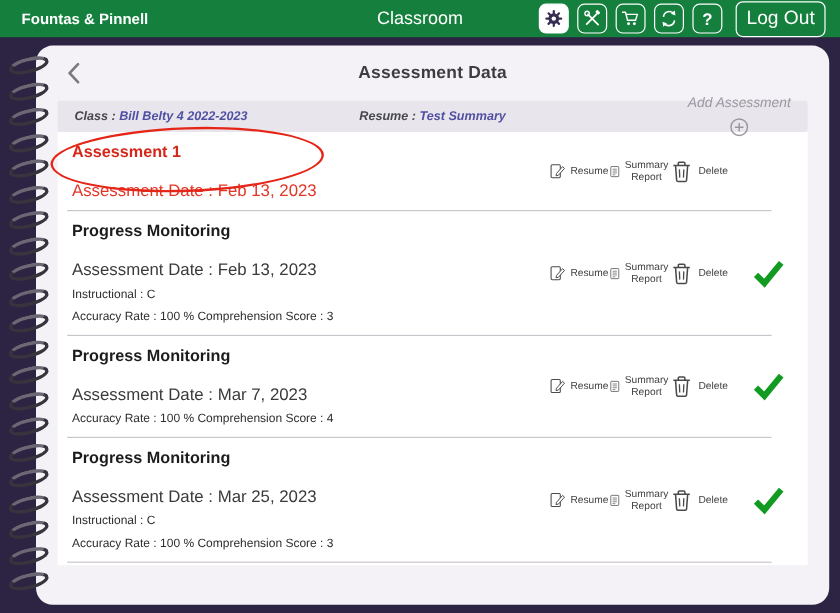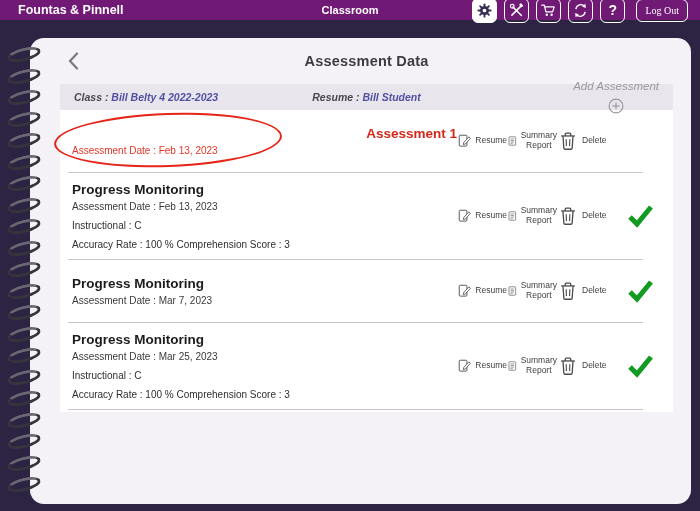--- a/index.html
+++ b/index.html
@@ -1,34 +1,34 @@
 <!DOCTYPE html>
 <html><head>
 <meta charset="utf-8">
 <style>
   * { margin:0; padding:0; box-sizing:border-box; }
   body { font-family:"Liberation Sans", sans-serif; }
   .screen { position:relative; width:700px; height:511px; overflow:hidden; background:#2d2444; }
 
   
-  .top-bar { position:absolute; top:0; left:0; right:0; height:20px; background:#701a75;
+  .top-bar { position:absolute; top:0; left:0; right:0; height:31px; background:#15803d;
              display:flex; align-items:center; padding:0 12px; }
   .brand { color:#fff; font-weight:bold; font-size:12.5px; margin-left:6px; }
-  .app-title { position:absolute; left:50%; transform:translateX(-50%); color:#fff; font-weight:bold; font-size:11px; }
+  .app-title { position:absolute; left:50%; transform:translateX(-50%); color:#fff; font-weight:normal; font-size:15px; }
   .top-actions { margin-left:auto; display:flex; align-items:center; gap:7px; }
   .tile { width:25px; height:25px; border:1.5px solid #fff; border-radius:6px;
           display:flex; align-items:center; justify-content:center; background:transparent; cursor:pointer; }
   .tile.filled { background:#fff; }
   .q { color:#fff; font-weight:bold; font-size:14px; }
   .logout { margin-left:4px; border:1.5px solid #fff; border-radius:6px; background:transparent;
-            color:#fff; font-size:10px; padding:5px 8px; font-family:Liberation Serif, serif; cursor:pointer; }
+            color:#fff; font-size:16px; padding:5px 8px; font-family:Liberation Sans, sans-serif; cursor:pointer; }
 
   
   .page { position:absolute; left:30px; top:38px; right:9px; bottom:7px;
-          background:#f4f2f6; border-radius:14px;padding-left:12px; }
+          background:#f4f2f6; border-radius:14px; }
   .spiral { position:absolute; left:7px; top:48px; width:40px; z-index:5; }
   .ring { width:34px; height:13px; margin-bottom:8.5px; border:3px solid #37343d; border-top-color:#6b6873;
           border-radius:50%; transform:rotate(-14deg); }
 
   .page-header { position:relative; height:46px; display:flex; align-items:center; justify-content:center; }
   .back { position:absolute; left:26px; top:14px; cursor:pointer; }
   .page-title { font-size:14.5px; font-weight:bold; color:#3e3c42; letter-spacing:.2px; }
 
   .info-bar { margin:0 18px; background:#e8e6ec; height:26px; display:flex; align-items:center;
               padding:0 14px; font-size:10.5px; border-radius:2px;font-style:italic; }
@@ -36,23 +36,23 @@
   .info-mid { text-align:center; }
   .info-right { text-align:right; }
   .lbl { color:#49474f; font-weight:bold; }
   .val { color:#504fa2; font-weight:bold; }
   .add-btn { display:inline-flex; align-items:center; gap:6px; color:#9b97a0; font-size:11.5px; cursor:pointer;flex-direction:column; }
 
   .card { margin:0 18px; background:#fff; padding-bottom:2px; }
   .row { display:flex; align-items:center; padding:9px 0 9px 12px; min-height:62px; }
   .row-text { flex:1; position:relative; }
   .row-title { font-size:13.5px; font-weight:bold; color:#1c1c1e; }
-  .row-date { font-size:10px; color:#3a3a3c; margin-top:4px; }
+  .row-date { font-size:14px; color:#3a3a3c; margin-top:16px; }
   .sub { font-size:10px; color:#2e2e30; margin-top:8px; }
-  .highlight .row-title { color:#d5281a;text-align:right; }
+  .highlight .row-title { color:#d5281a; }
   .highlight .row-date { color:#e23627; }
   .ellipse { display:none; position:absolute; left:-18px; top:-13px; width:228px; height:54px;
              border:2.5px solid #e52517; border-radius:50%; transform:rotate(-2deg); pointer-events:none; }
   .highlight .ellipse { display:block; }
 
   .row-actions { display:flex; align-items:flex-start; }
   .action { width:50px; display:flex; flex-direction:row; align-items:center; gap:3px; cursor:pointer; }
   .action-label { font-size:8.5px; color:#3e3e40; text-align:center; line-height:1.15; }
   .check-col { width:66px; display:flex; justify-content:center; }
   .divider { height:1px; background:#c9c6cd; margin:0 30px 0 8px; }
@@ -145,21 +145,21 @@
       <div class="page-title">Assessment Data</div>
     </div>
 
     <div class="info-bar">
       <div class="info-left">
         <span class="lbl">Class :</span>
         <span class="val">Bill Belty 4 2022-2023</span>
       </div>
       <div class="info-mid">
         <span class="lbl">Resume :</span>
-        <span class="val">Bill Student</span>
+        <span class="val">Test Summary</span>
       </div>
       <div class="info-right">
         <span class="add-btn">
           <span>Add Assessment</span>
           <svg width="16" height="16" viewBox="0 0 20 20">
             <circle cx="10" cy="10" r="8.6" fill="none" stroke="#9b97a0" stroke-width="1.5"></circle>
             <line x1="10" y1="5.5" x2="10" y2="14.5" stroke="#9b97a0" stroke-width="1.5"></line>
             <line x1="5.5" y1="10" x2="14.5" y2="10" stroke="#9b97a0" stroke-width="1.5"></line>
           </svg>
         </span>
@@ -255,20 +255,21 @@
           </svg>
         </div>
       </div>
       <div class="divider"></div>
 
       <div class="row">
         <div class="row-text">
 
           <div class="row-title">Progress Monitoring</div>
           <div class="row-date">Assessment Date : Mar 7, 2023</div>
+          <div class="sub">Accuracy Rate : 100 %  Comprehension Score : 4</div>
         </div>
         <div class="row-actions">
           <div class="action">
             <svg width="22" height="22" viewBox="0 0 24 24">
               <rect x="3.5" y="3" width="12" height="17" rx="1.5" fill="none" stroke="#4a4a4c" stroke-width="1.4"></rect>
               <path d="M10.5 14.5 L18.5 5.5 L21 7.8 L13 16.8 L10 17.5 Z" fill="#fff" stroke="#4a4a4c" stroke-width="1.3" stroke-linejoin="round"></path>
             </svg>
             <div class="action-label">Resume</div>
           </div>
           <div class="action">

